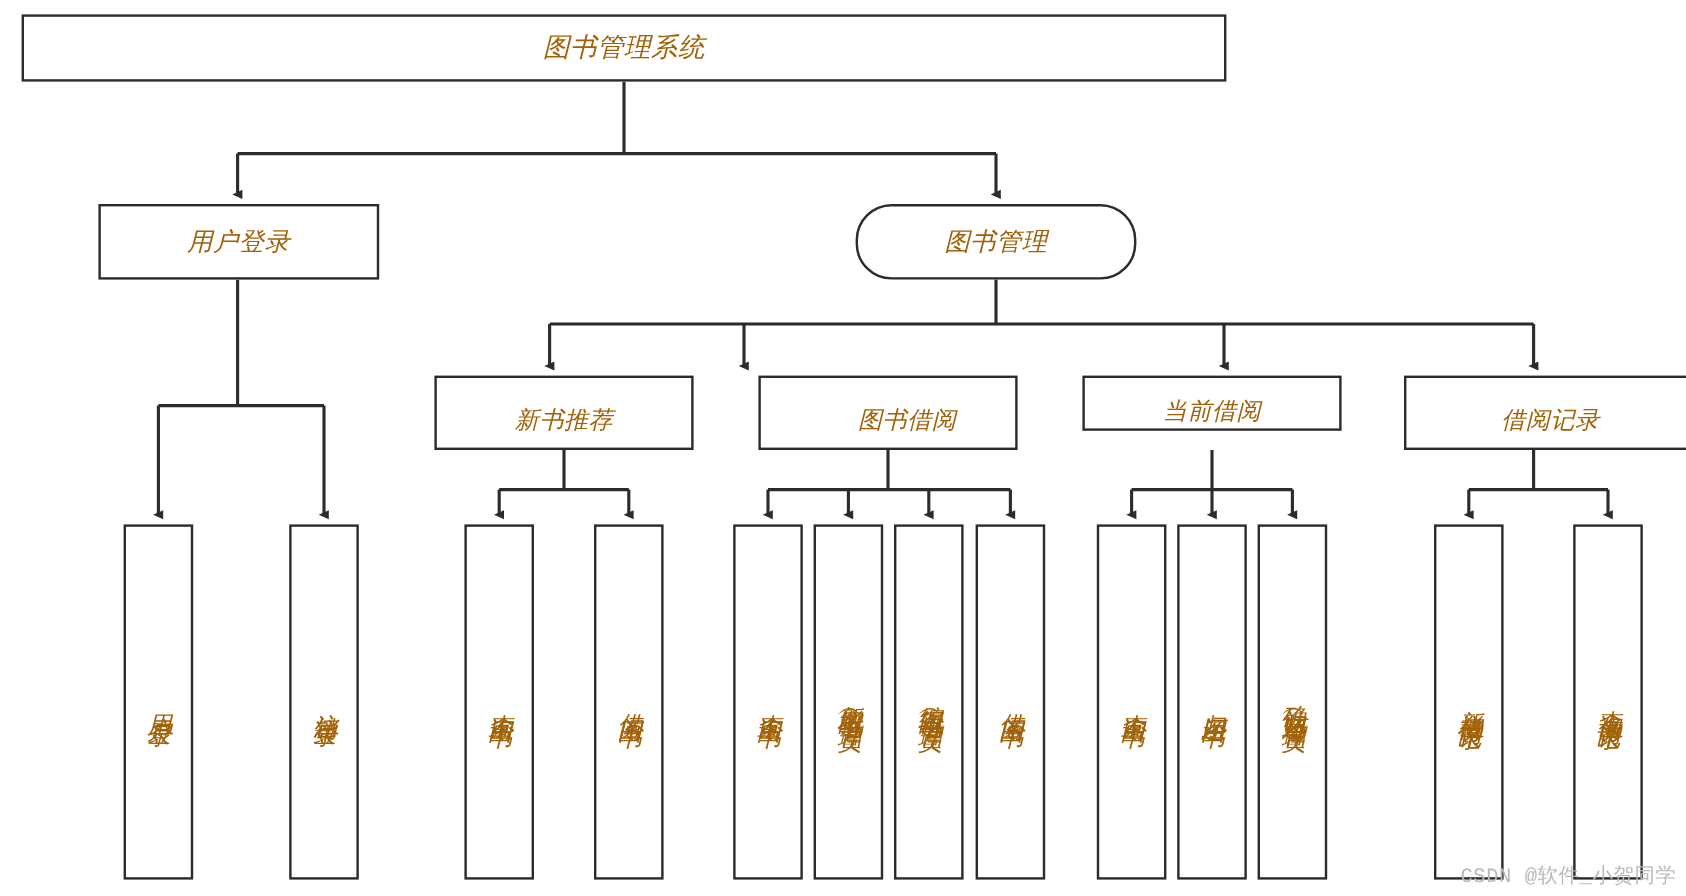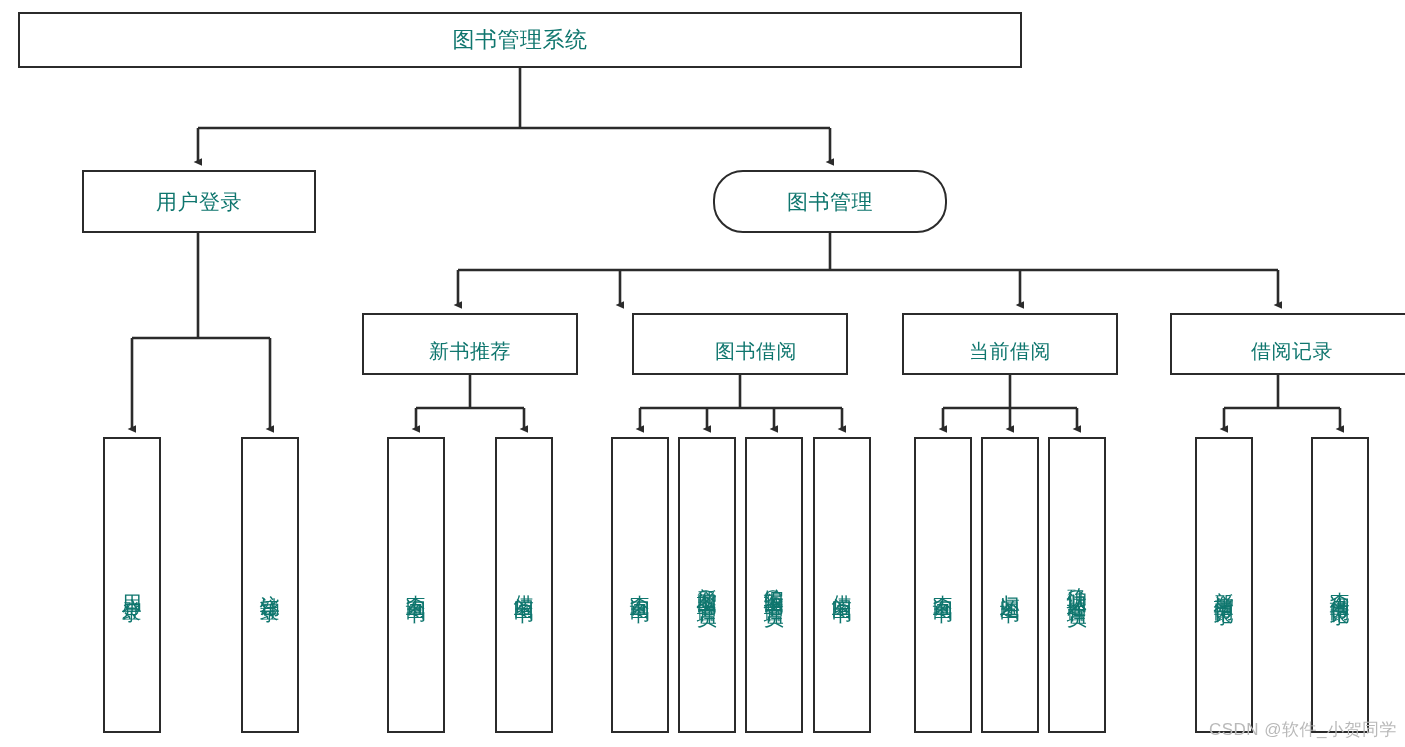--- a/index.html
+++ b/index.html
@@ -33,24 +33,25 @@
     background: #ffffff;
     border: 2px solid #2b2b2b;
     display: flex;
     align-items: center;
     justify-content: center;
     z-index: 2;
   }
   .node-label {
     font-size: 21px;
     line-height: 1.12;
-    color: #0f766e;
+    color: #a16207;
     letter-spacing: 0.5px;
     white-space: nowrap;
     text-align: left;
+    font-style: italic;
   }
   .node.root .node-label { font-size: 22px; }
   .node.level1 .node-label { font-size: 21px; }
   .node.level2 .node-label { font-size: 20px; margin-top: 14px; }
   .node.leaf {
     align-items: center;
     justify-content: center;
     padding: 6px 2px;
   }
   .node.leaf .node-label {
@@ -64,20 +65,21 @@
   }
   .watermark {
     position: absolute;
     right: 8px;
     bottom: 6px;
     font-size: 17px;
     color: #b9b9b9;
     letter-spacing: 0.5px;
     z-index: 3;
     white-space: nowrap;
+    font-family: Liberation Mono, monospace;
   }
 </style>
 </head>
 <body>
 
 <div id="diagram-canvas">
 
   <svg id="edge-layer" viewBox="0 0 1405 747" width="1405" height="747">
     <defs>
       <marker id="arrowhead" markerWidth="9" markerHeight="9" refX="4.2" refY="4.4" orient="auto" markerUnits="userSpaceOnUse">
@@ -138,21 +140,21 @@
   <div class="node level1" style="left:713px; top:170px; width:234px; height:63px;border-radius:30px;">
     <span class="node-label">图书管理</span>
   </div>
 
   <div class="node level2" style="left:362px; top:313px; width:216px; height:62px;">
     <span class="node-label">新书推荐</span>
   </div>
   <div class="node level2" style="left:632px; top:313px; width:216px; height:62px;padding-left:32px;">
     <span class="node-label">图书借阅</span>
   </div>
-  <div class="node level2" style="left:902px; top:313px; width:216px; height:62px;">
+  <div class="node level2" style="left:902px; top:313px; width:216px; height:46px;">
     <span class="node-label">当前借阅</span>
   </div>
   <div class="node level2" style="left:1170px; top:313px; width:244px; height:62px;">
     <span class="node-label">借阅记录</span>
   </div>
 
   <div class="node leaf" style="left:103px; top:437px; width:58px; height:296px;">
     <span class="node-label">用户登录</span>
   </div>
   <div class="node leaf" style="left:241px; top:437px; width:58px; height:296px;">

